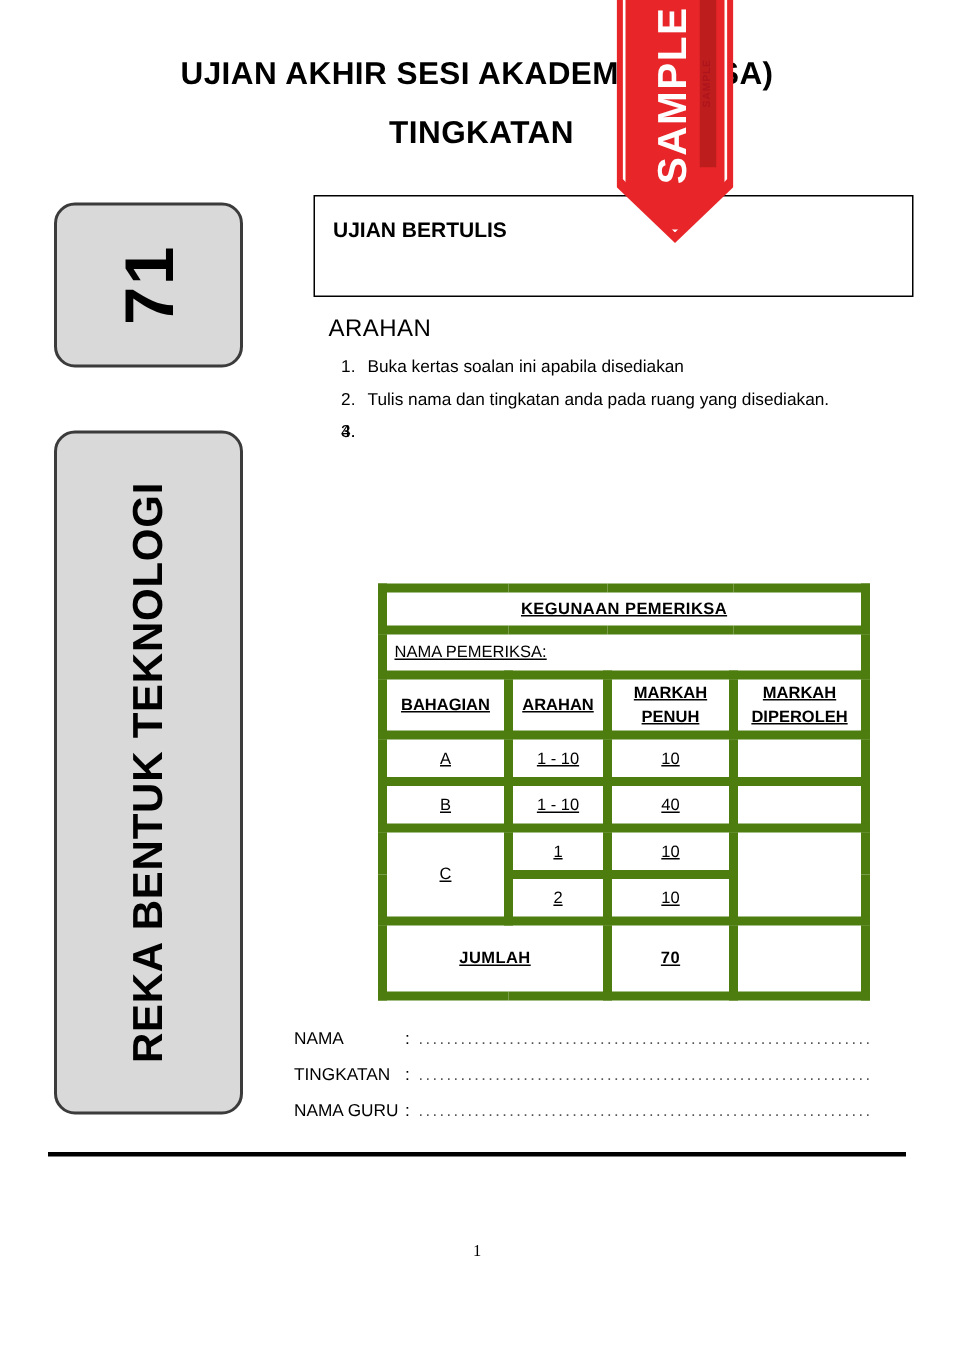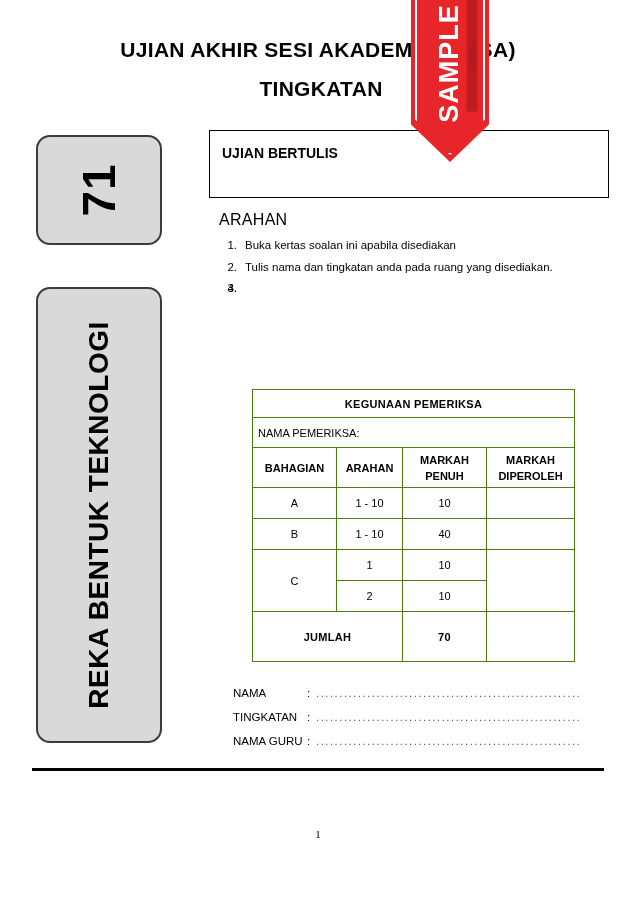--- a/index.html
+++ b/index.html
@@ -187,26 +187,27 @@
   
   .exam-table {
     position: absolute;
     left: 252px;
     top: 389px;
     width: 322px;
     border-collapse: collapse;
     table-layout: fixed;
   }
   .exam-table td {
-    border: 1px solid #4d7c0f;
+    border: 6px solid #4d7c0f;
     font-size: 11px;
     text-align: center;
     vertical-align: middle;
     padding: 0;
     box-sizing: border-box;
+    text-decoration: underline;
   }
   .cell-title {
     font-weight: bold;
     font-size: 11.5px;
     height: 28px;
     letter-spacing: 0.3px;
   }
   .cell-nama-pemeriksa {
     text-align: left !important;
     padding-left: 5px !important;
@@ -243,21 +244,20 @@
   }
   .field-row {
     display: flex;
     align-items: baseline;
     font-size: 11.5px;
     line-height: 24px;
     white-space: nowrap;
   }
   .field-label {
     flex: 0 0 auto;
-    margin-left: 37px;
   }
   .field-label-nama      { width: 74px; }
   .field-label-tingkatan { width: 74px; }
   .field-label-guru      { width: 74px; }
   .field-colon {
     flex: 0 0 auto;
     width: 9px;
   }
   .field-dots {
     flex: 1 1 auto;

